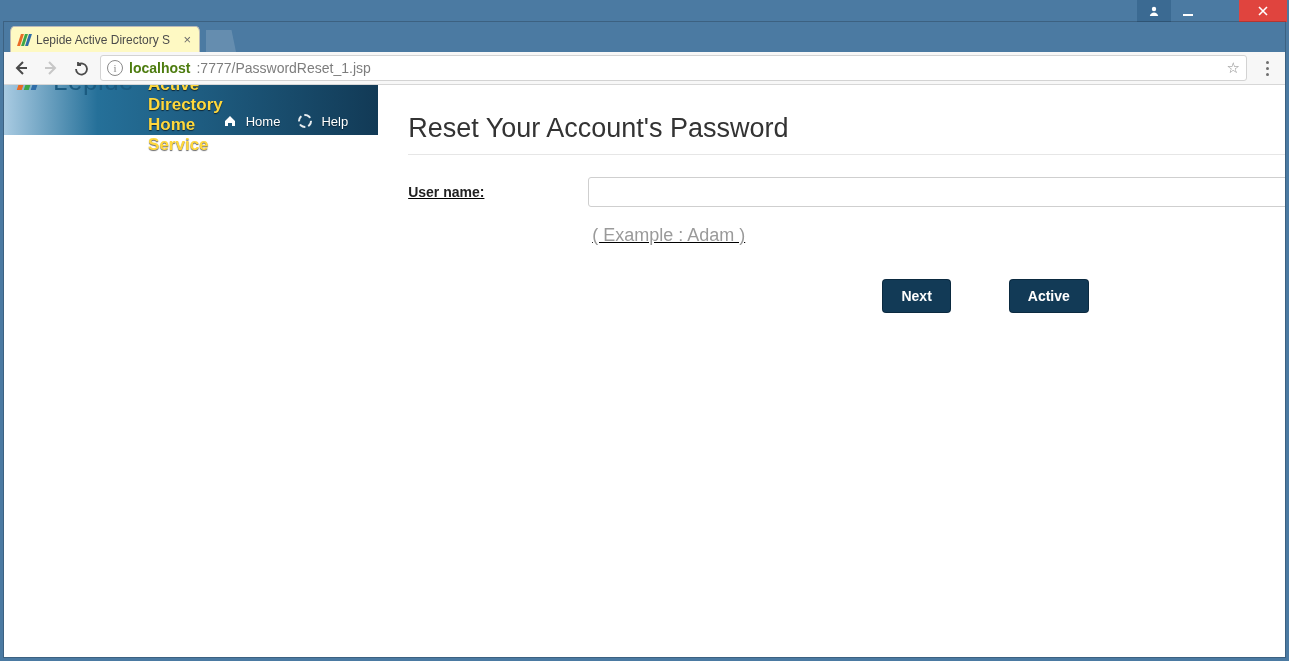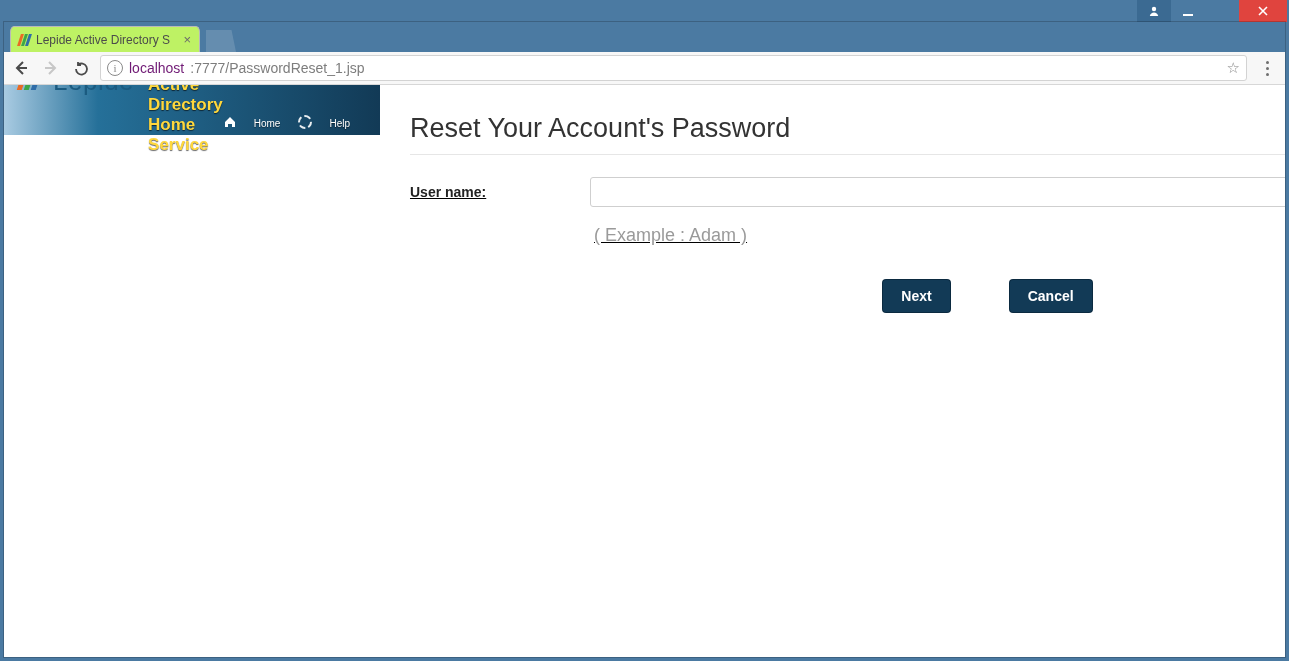--- a/index.html
+++ b/index.html
@@ -35,21 +35,21 @@
   .tabstrip {
     height: 30px;
     background: #4b7aa2;
     display: flex; align-items: flex-end;
     padding-left: 6px;
     position: relative;
   }
   .tabstrip::after { content:""; position:absolute; left:0; right:0; bottom:0; height:0; }
   .tab {
     display:flex; align-items:center; gap:6px;
-    background: #bef264;
+    background: #fef9c3;
     border: 1px solid #b9b9b9; border-bottom: none;
     height: 26px; padding: 0 8px;
     border-top-left-radius: 4px 6px;
     border-top-right-radius: 4px 6px;
     font-size: 12px; color:#4b4b4b;
     position: relative;
     min-width: 190px; max-width: 190px;
   }
   .tab .favicon { display:flex; gap:1px; }
   .tab .favicon i { width:3px; height:12px; display:inline-block; transform: skewX(-18deg); }
@@ -71,21 +71,21 @@
   .toolbar .navbtns { display:flex; gap:12px; color:#5a5a5a; }
   .toolbar .navbtns .ico { width:18px; height:18px; display:flex; align-items:center; justify-content:center; }
   .toolbar svg { display:block; }
   .arrow-dis { color:#bdbdbd; }
   .omnibox {
     flex:1; height:26px; border:1px solid #d3d3d3; border-radius:3px;
     display:flex; align-items:center; gap:6px; padding:0 6px; background:#fff;
     font-size:14px; color:#222;
   }
   .omnibox .infoicon { width:16px;height:16px;border:1px solid #8a8a8a;border-radius:50%;display:flex;align-items:center;justify-content:center;color:#8a8a8a;font-size:11px;font-family:Georgia,serif;}
-  .omnibox .host { color:#701a75; }
+  .omnibox .host { color:#4d7c0f;font-weight:bold; }
   .omnibox .rest { color:#7d7d7d; }
   .omnibox .grow { flex:1; }
   .omnibox .star { color:#8a8a8a; font-size:15px;}
   .menu-dots { width:20px; display:flex; flex-direction:column; align-items:center; gap:3px; }
   .menu-dots i { width:3px;height:3px;background:#6f6f6f;border-radius:50%; }
 
   
   .page { flex:1; overflow:hidden; background:#fff; display:flex; flex-direction:row; }
 
   .app-header {
@@ -100,21 +100,21 @@
   .brandmark i { width:5px; height:20px; display:inline-block; transform: skewX(-18deg); }
   .brandmark i.b1{ background:#e96b25;}
   .brandmark i.b2{ background:#3da748;}
   .brandmark i.b3{ background:#2f6da8;}
   .brandname { color:#1b5b80; font-size:26px; font-weight:400; letter-spacing:.5px; }
   .brandsub {
     color:#ffd83d; font-size:17px; font-weight:600;
     text-shadow: 0 1px 1px rgba(0,0,0,.6);
   }
   .app-nav { display:flex; gap:18px; align-items:center; align-self:flex-end; padding-bottom:6px;}
-  .app-nav a { color:#fff; font-size:10px; display:flex; align-items:flex-end; gap:17px; text-decoration:none; text-shadow:0 1px 1px rgba(0,0,0,.5);}
+  .app-nav a { color:#fff; font-size:13px; display:flex; align-items:flex-start; gap:9px; text-decoration:none; text-shadow:0 1px 1px rgba(0,0,0,.5);}
   .homeicon { width:14px;height:14px; }
   .helpicon { width:14px;height:14px; border:2px dashed #fff; border-radius:50%; opacity:.9;}
 
   .navstrip { height:14px; background:#0b2a40; }
 
   .content { padding: 18px 24px 0 18px; }
   .content h1 { font-size:27px; font-weight:400; color:#333; margin: 10px 12px 10px 12px; }
   .hr { height:1px; background:#e6e6e6; margin: 4px 12px 22px 12px; }
 
   .form-row { display:flex; align-items:flex-start; margin: 0 12px 12px 12px; text-decoration: underline; }
@@ -246,17 +246,17 @@
         <label>User name:</label>
         <div class="field">
           <input type="text" class="tinput" value="" style="">
           <div class="hint">( Example : Adam )</div>
         </div>
       </div>
 
 
       <div class="buttons">
         <button class="btn">Next</button>
-        <button class="btn">Cancel</button>
+        <button class="btn">Active</button>
       </div>
     </div>
   </div>
 </div>
 
 </body></html>

